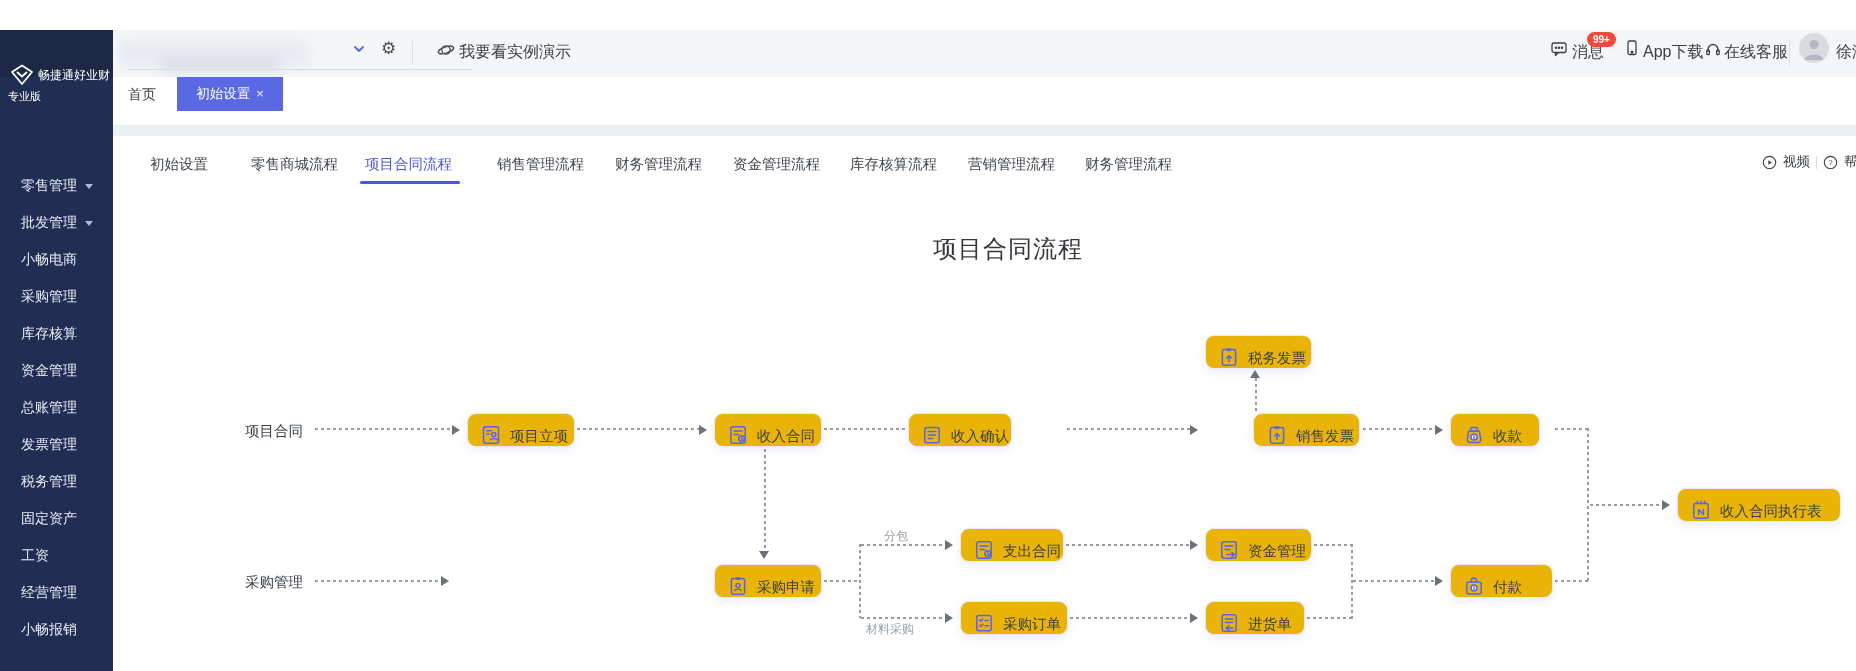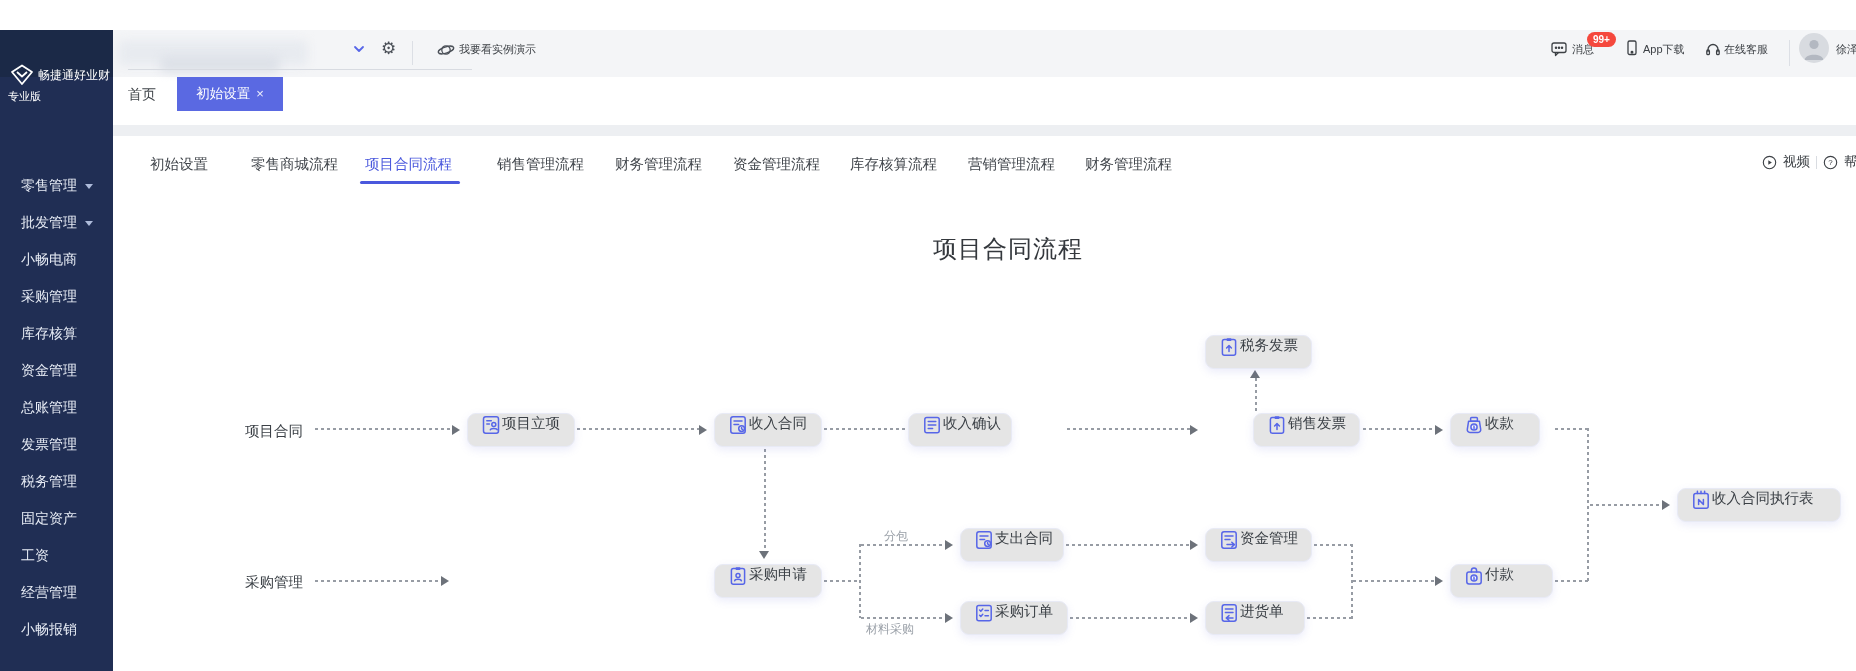--- a/index.html
+++ b/index.html
@@ -7,21 +7,21 @@
        font-family:"Liberation Sans","DejaVu Sans",sans-serif;color:#3b4046;}
   .abs{position:absolute}
   
   .header{position:absolute;left:0;top:30px;width:1856px;height:47px;background:#f4f5f7}
   .logo-block{position:absolute;left:0;top:30px;width:113px;height:47px;background:#1b2947;z-index:3}
   .brand-name{position:absolute;left:38px;top:37px;font-size:12px;color:#fff;white-space:nowrap;width:74px;overflow:hidden}
   .edition{position:absolute;left:8px;top:59px;font-size:11px;color:#fff}
   .redact{position:absolute;border-radius:6px;filter:blur(5px)}
   .input-line{position:absolute;left:128px;top:69px;width:344px;height:1px;background:#d8dbe1}
   .vdiv{position:absolute;width:1px;background:#dcdfe5}
-  .hlink{position:absolute;font-size:11px;color:#3c4045;white-space:nowrap;cursor:pointer}
+  .hlink{position:absolute;font-size:16px;color:#3c4045;white-space:nowrap;cursor:pointer}
   .badge{position:absolute;left:1587px;top:32px;height:15px;line-height:15px;padding:0 6px;border-radius:8px;
          background:#f5483d;color:#fff;font-size:10px;font-weight:bold}
   .avatar{position:absolute;left:1799px;top:33px;width:30px;height:30px;border-radius:50%;background:#d8dbe0;overflow:hidden}
   
   .wtab-home{position:absolute;left:128px;top:86px;font-size:14px;color:#3f4449;cursor:pointer}
   .wtab-active{position:absolute;left:177px;top:77px;width:106px;height:34px;background:#5a69e2;color:#fff;
                font-size:13.5px;text-align:center;line-height:34px;cursor:pointer}
   .wtab-active .x{margin-left:6px;font-size:13px;opacity:.9}
   .grayband{position:absolute;left:113px;top:125px;width:1743px;height:11px;background:#edeff2}
   
@@ -33,22 +33,22 @@
   
   .navitem{position:absolute;top:155px;font-size:14.5px;color:#40454b;cursor:pointer;white-space:nowrap}
   .navitem.active{color:#4a58dd}
   .nav-underline{position:absolute;left:360px;top:181px;width:100px;height:3px;background:#4a58dd;border-radius:2px}
   .nav-right{position:absolute;left:1762px;top:153px;display:flex;align-items:center;gap:6px;font-size:13.5px;color:#3c4045;white-space:nowrap}
   .nav-right .sep{width:1px;height:13px;background:#d9dce1}
   
   .flow-title{position:absolute;left:933px;top:233px;font-size:24px;color:#34383d;letter-spacing:1px}
   .rowlabel{position:absolute;font-size:14.5px;color:#3b4046;white-space:nowrap}
   .branchlabel{position:absolute;font-size:12px;color:#9aa0a8;white-space:nowrap}
-  .node{position:absolute;height:34px;background:#e5e5e5;border:1px solid #e8eaf5;border-radius:9px;
-        box-shadow:0 3px 8px rgba(99,112,214,.13);display:flex;align-items:flex-start;
+  .node{position:absolute;height:34px;background:#eab308;border:1px solid #e8eaf5;border-radius:9px;
+        box-shadow:0 3px 8px rgba(99,112,214,.13);display:flex;align-items:flex-end;gap:8px;
         padding-left:12px;box-sizing:border-box;font-size:14.5px;color:#3b4046;cursor:pointer;white-space:nowrap}
   .nicon{width:22px;height:22px;flex:0 0 22px}
   .hl{position:absolute;height:2px;background-image:repeating-linear-gradient(90deg,#979ca4 0 3px,transparent 3px 6px)}
   .vl{position:absolute;width:2px;background-image:repeating-linear-gradient(180deg,#979ca4 0 3px,transparent 3px 6px)}
   .arr-r{position:absolute;width:0;height:0;border-top:5px solid transparent;border-bottom:5px solid transparent;border-left:8px solid #6d727a}
   .arr-u{position:absolute;width:0;height:0;border-left:5px solid transparent;border-right:5px solid transparent;border-bottom:8px solid #6d727a}
   .arr-d{position:absolute;width:0;height:0;border-left:5px solid transparent;border-right:5px solid transparent;border-top:8px solid #6d727a}
   .gear{position:absolute;left:381px;top:38px;font-size:17px;color:#4a4f57;cursor:pointer}
   svg{display:block}
 </style>

